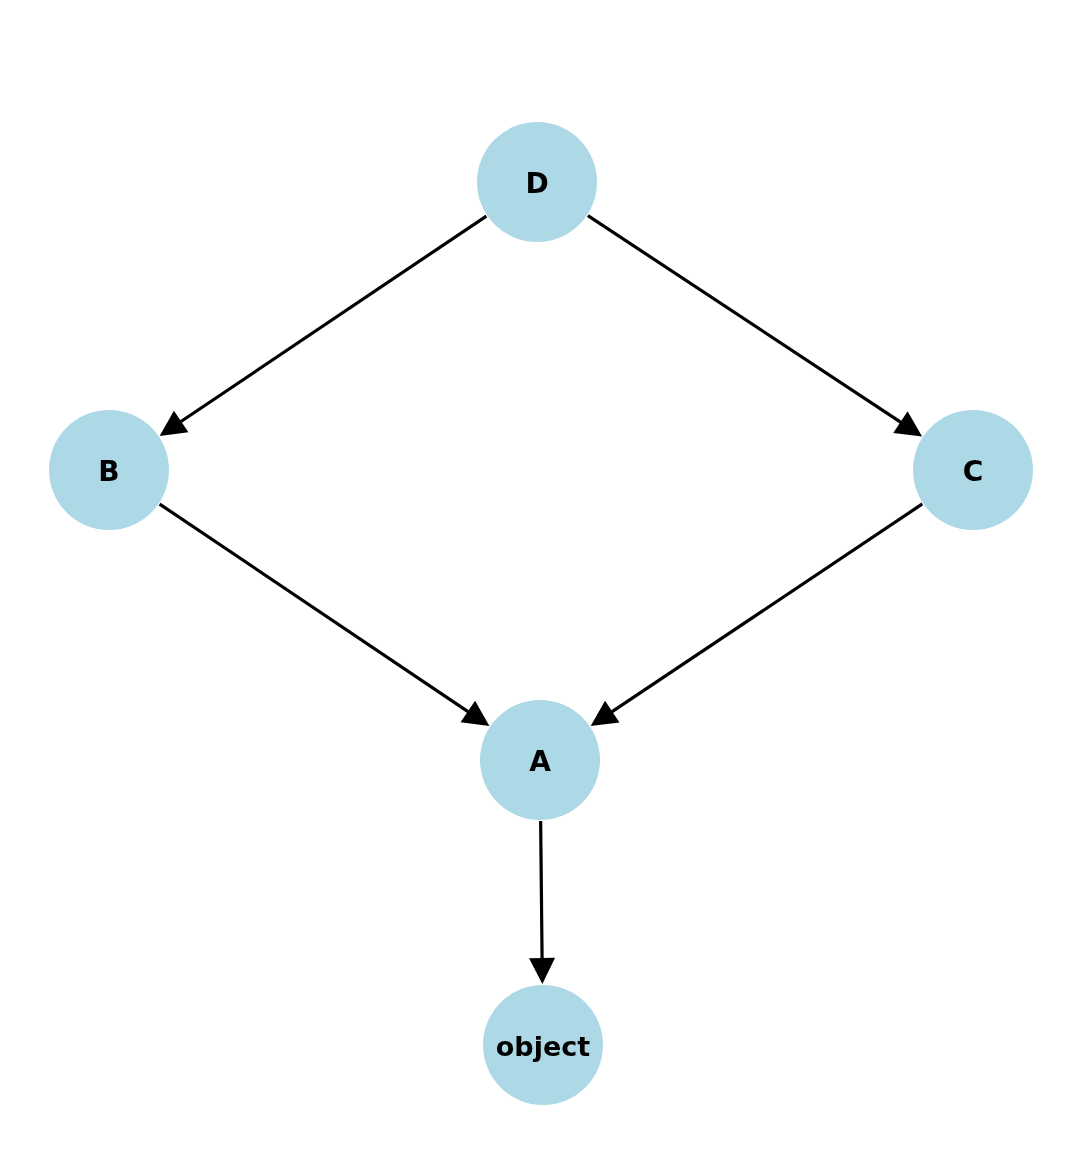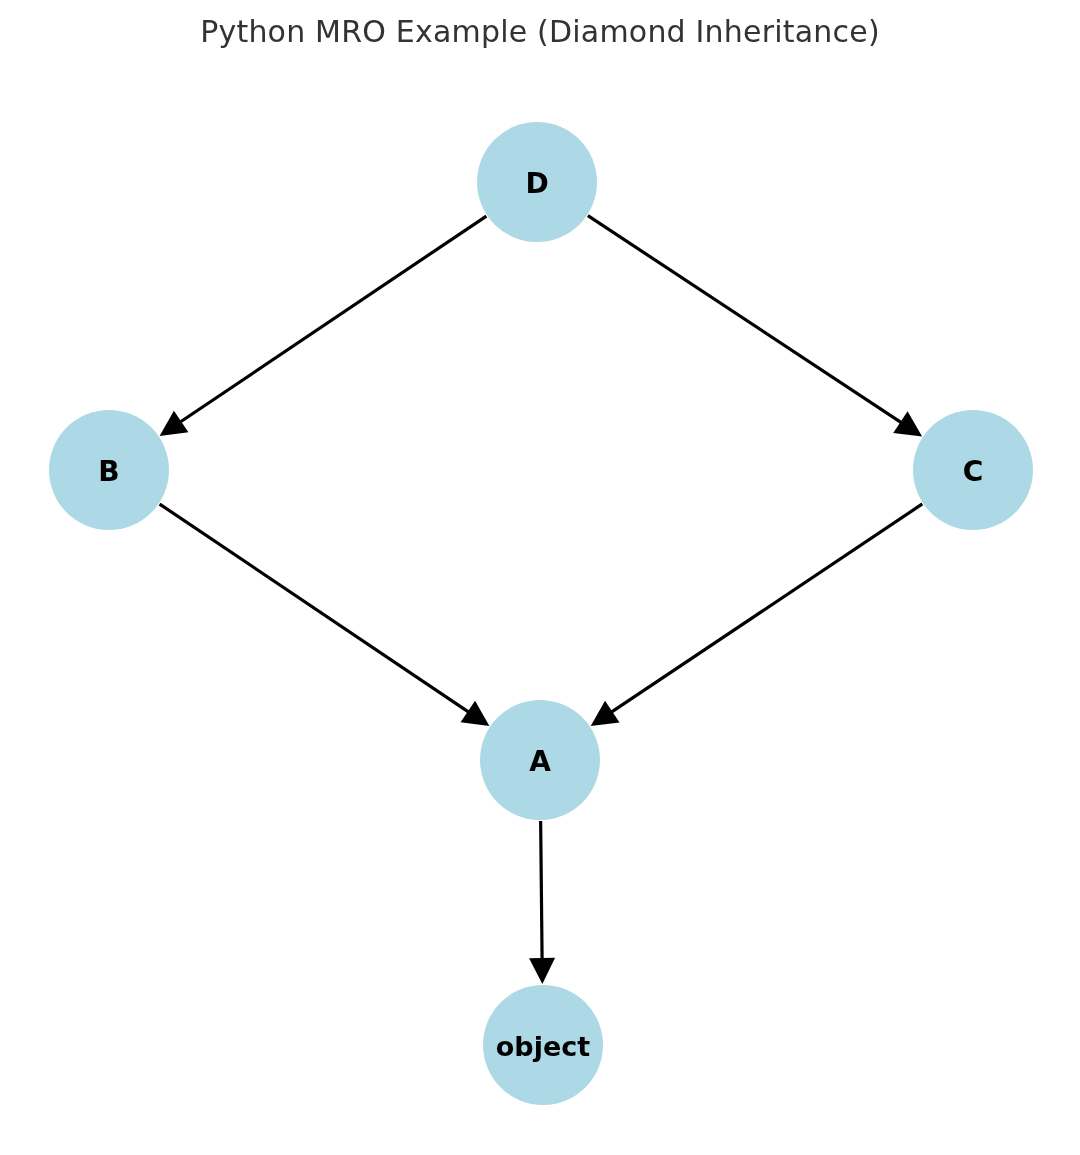--- a/index.html
+++ b/index.html
@@ -59,21 +59,20 @@
   }
   .node-circle {
     stroke: none;
   }
 </style>
 </head>
 <body>
 
 <div id="figure">
 
-  <div id="figure-title">Python MRO Example (Diamond Inheritance)</div>
 
   <svg id="graph-canvas" viewBox="0 0 1080 1155" xmlns="http://www.w3.org/2000/svg">
 
     <g id="edges-layer">
         <g>
           <line x1="486.39093440309733" y1="216.05469834557937" x2="179.52082911043814" y2="422.54673181353695" stroke="#000000" stroke-width="3.2" class="edge-line"></line>
           <polygon points="159.60906559690267,435.94530165442063 173.9225840727541,410.6446457569649 188.4377014003781,432.21572289662834" fill="#000000" class="edge-head"></polygon>
         </g>
         <g>
           <line x1="587.8982893904819" y1="215.62088840472194" x2="902.0761541280172" y2="423.15122107538747" stroke="#000000" stroke-width="3.2" class="edge-line"></line>

